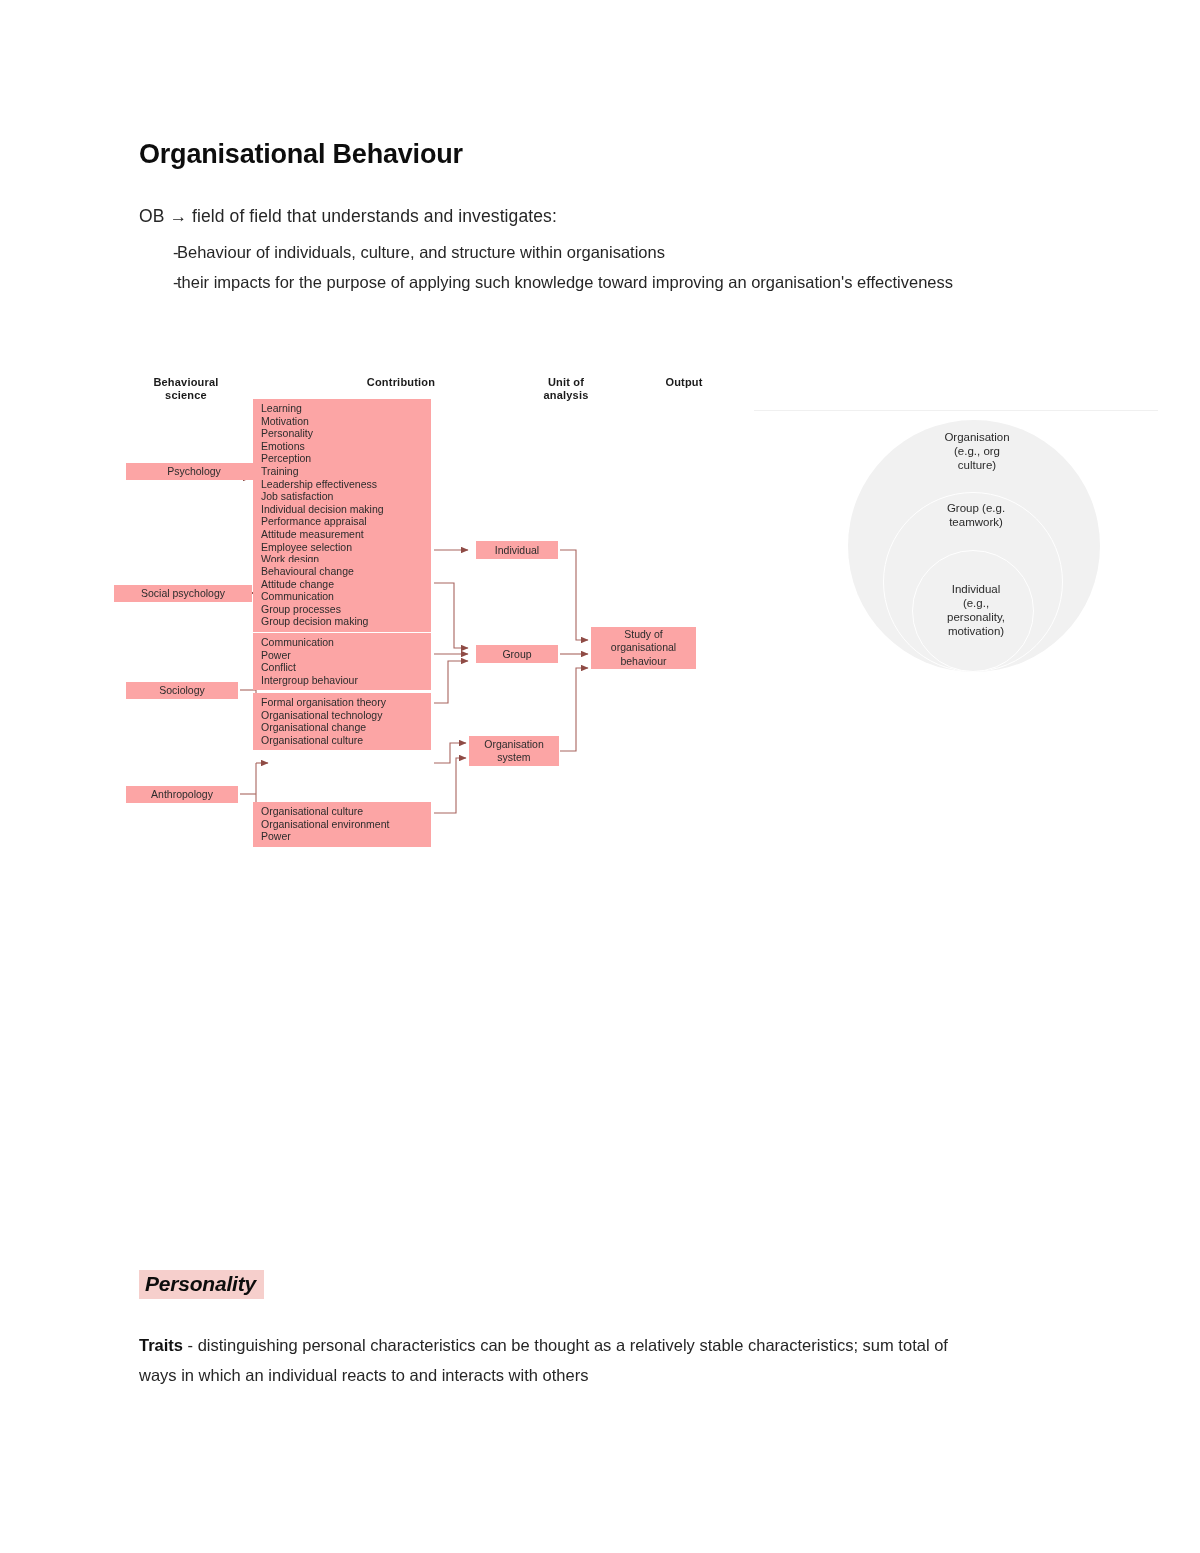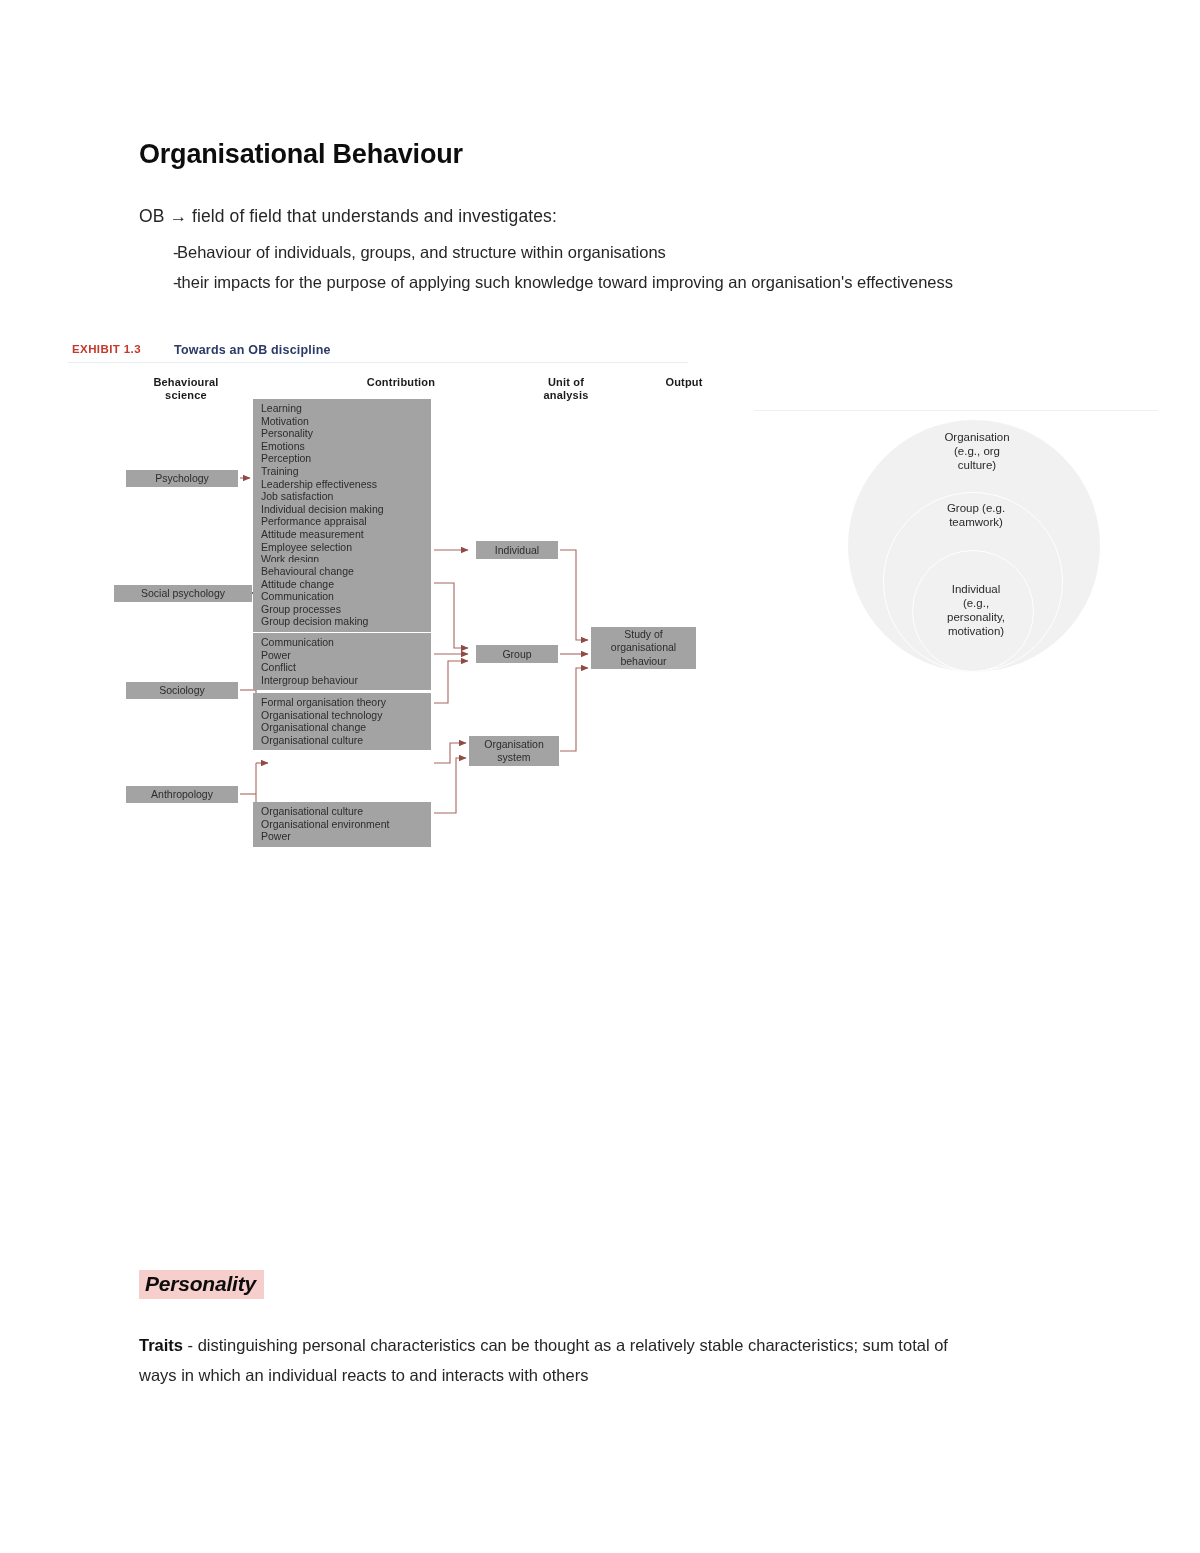--- a/index.html
+++ b/index.html
@@ -110,39 +110,39 @@
     letter-spacing: 0.2px;
   }
   #ch-behsci { left: 68px;  top: 33px; width: 100px; }
   #ch-contrib{ left: 243px; top: 33px; width: 180px; }
   #ch-unit   { left: 452px; top: 33px; width: 92px;  }
   #ch-output { left: 570px; top: 33px; width: 92px;  }
 
   
   .dbox {
     position: absolute;
-    background: #a3a3a3;
+    background: #fca5a5;
     font-size: 10.5px;
     color: #2c2c2c;
     line-height: 12.6px;
     box-sizing: border-box;
   }
   .dbox.center {
     text-align: center;
     display: flex;
     align-items: center;
     justify-content: center;
   }
   .dbox.list {
     padding: 3px 6px 4px 8px;
   }
   .dbox .li { white-space: nowrap; }
 
   
-  #b-psych     { left: 58px;  top: 127px; width: 112px; height: 17px; }
+  #b-psych     { left: 58px;  top: 120px; width: 136px; height: 17px; }
   #b-socpsych  { left: 46px;  top: 242px; width: 138px; height: 17px; }
   #b-sociology { left: 58px;  top: 339px; width: 112px; height: 17px; }
   #b-anthro    { left: 58px;  top: 443px; width: 112px; height: 17px; }
 
   
   #c-psych   { left: 185px; top: 56px;  width: 178px; }
   #c-socpsy  { left: 185px; top: 219px; width: 178px; }
   #c-power   { left: 185px; top: 290px; width: 178px; }
   #c-socio   { left: 185px; top: 350px; width: 178px; }
   #c-anthro1 { left: 185x;  top: 408px; width: 178px; }
@@ -245,35 +245,30 @@
 </head>
 <body>
 
 <div class="page-title">Organisational Behaviour</div>
 
 <div class="intro-line">OB → field of field that understands and investigates:</div>
 
 <div class="bullets">
   <div class="bullet-row">
     <span class="bullet-dash">-</span>
-    <span class="bullet-text">Behaviour of individuals, groups, and structure within organisations</span>
+    <span class="bullet-text">Behaviour of individuals, culture, and structure within organisations</span>
   </div>
   <div class="bullet-row">
     <span class="bullet-dash">-</span>
     <span class="bullet-text">their impacts for the purpose of applying such knowledge toward improving an organisation's effectiveness</span>
   </div>
 </div>
 
 <div class="exhibit">
 
-  <div class="exhibit-head">
-    <span class="exhibit-tag">EXHIBIT 1.3</span>
-    <span class="exhibit-name">Towards an OB discipline</span>
-    <div class="exhibit-rule"></div>
-  </div>
 
   <div class="col-head" id="ch-behsci">Behavioural<br>science</div>
   <div class="col-head" id="ch-contrib">Contribution</div>
   <div class="col-head" id="ch-unit">Unit of<br>analysis</div>
   <div class="col-head" id="ch-output">Output</div>
 
   <svg class="connectors" viewBox="0 0 620 505">
     <defs>
       <marker id="ah" markerWidth="7" markerHeight="6" refX="6.5" refY="3" orient="auto">
         <path d="M0,0 L7,3 L0,6 z" fill="#8f4b45"></path>

